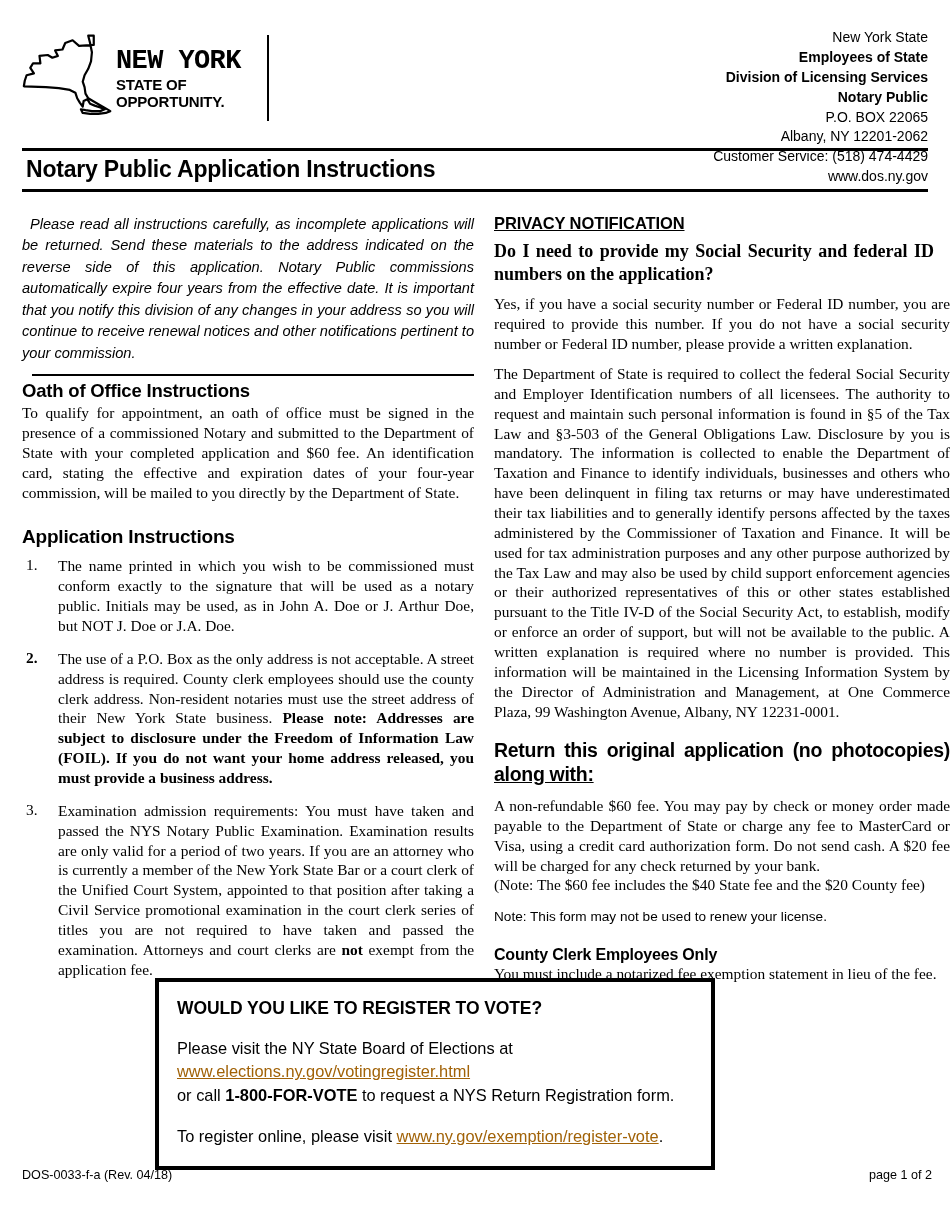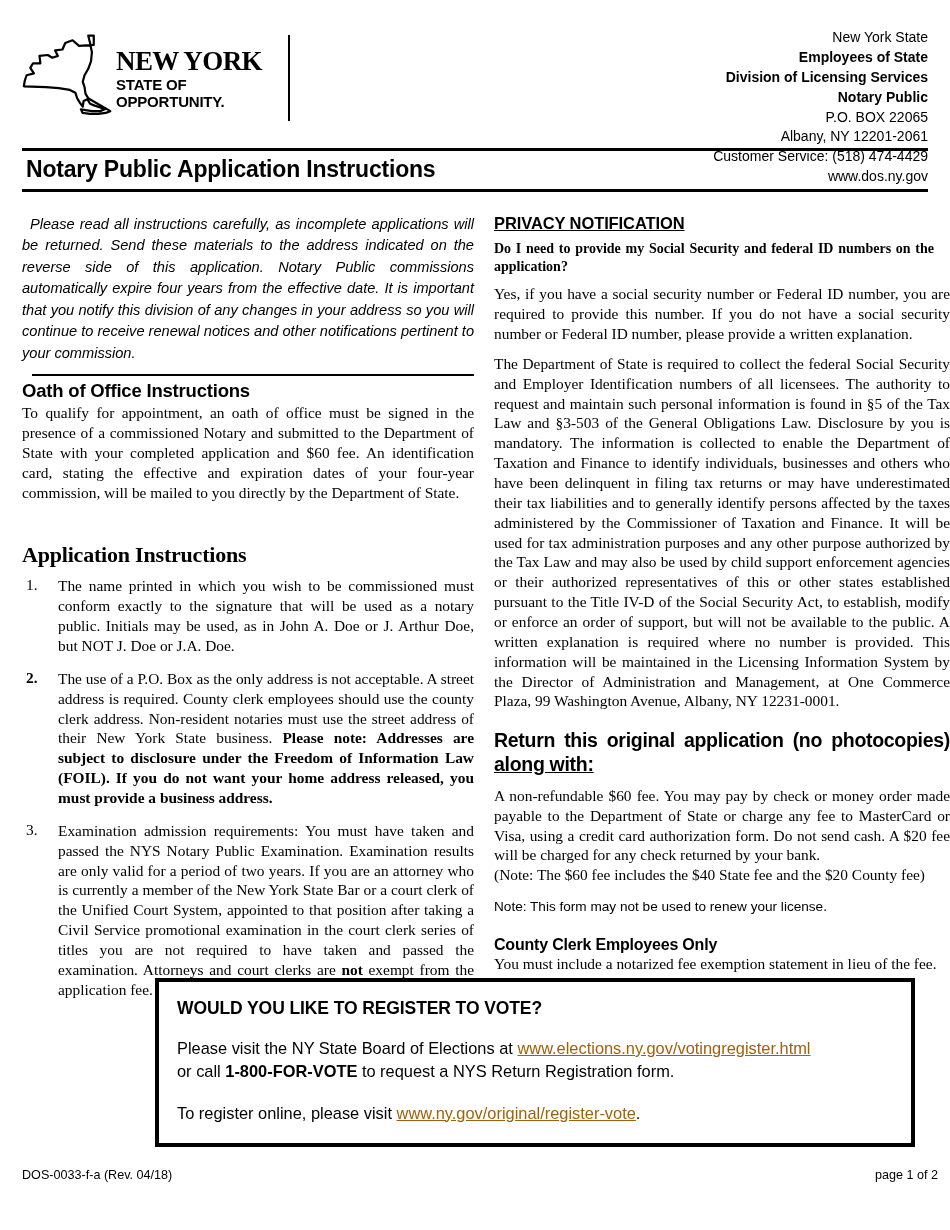--- a/index.html
+++ b/index.html
@@ -43,21 +43,21 @@
   .ny-outline {
     width: 92px;
     height: 96px;
     flex: 0 0 auto;
   }
   .ny-words {
     margin-left: 2px;
     line-height: 1;
   }
   .ny-words .l1 {
-    font-family: Liberation Serif, serif;
+    font-family: Liberation Mono, monospace;
     font-weight: bold;
     font-size: 27px;
     letter-spacing: -0.6px;
     display: block;
   }
   .ny-words .l2, .ny-words .l3 {
     font-family: "Liberation Sans", sans-serif;
     font-weight: bold;
     font-size: 15px;
     letter-spacing: -0.2px;
@@ -126,24 +126,23 @@
     margin: 10px 0 4px 10px;
   }
   h2.sans {
     font-family: "Liberation Sans", sans-serif;
     font-size: 18.5px;
     font-weight: bold;
     margin: 0 0 1px 0;
     letter-spacing: -0.2px;
   }
   h2.app-head {
-    font-size: 22px;
-    margin-top: 40px;
+    font-size: 19px;
+    margin-top: 24px;
     margin-bottom: 8px;
-    font-family: Liberation Serif, serif;
   }
   .serif-body {
     font-family: "Liberation Serif", serif;
     font-size: 15.4px;
     line-height: 1.29;
     text-align: justify;
   }
 
   
   ol.items { list-style: none; margin: 0; padding: 0; }
@@ -173,21 +172,21 @@
   .privacy-head {
     font-family: "Liberation Sans", sans-serif;
     font-size: 16.5px;
     font-weight: bold;
     text-decoration: underline;
     margin: 0 0 7px 0;
     letter-spacing: -0.1px;
   }
   .q-head {
     font-family: "Liberation Serif", serif;
-    font-size: 14px;
+    font-size: 18px;
     font-weight: bold;
     line-height: 1.26;
     text-align: justify;
     margin: 0 16px 9px 0;
   }
   h2.return-head {
     font-family: "Liberation Sans", sans-serif;
     font-size: 19.5px;
     font-weight: bold;
     line-height: 1.22;
@@ -208,21 +207,21 @@
     font-weight: bold;
     margin: 20px 0 0 0;
     letter-spacing: -0.2px;
   }
 
   
   .vote-box {
     position: absolute;
     left: 155px;
     top: 978px;
-    width: 760px;
+    width: 560px;
     box-sizing: border-box;
     border: 4px solid #000;
     padding: 16px 18px 18px 18px;
     font-family: "Liberation Sans", sans-serif;
   }
   .vote-box h3 {
     margin: 0 0 18px 0;
     font-size: 17.5px;
     font-weight: bold;
     letter-spacing: -0.1px;
@@ -235,21 +234,21 @@
   .vote-box p.last { margin-bottom: 0; }
   .vote-box a {
     color: #a16207;
     text-decoration: underline;
   }
 
   
   .footer {
     position: absolute;
     left: 22px;
-    right: 12px;
+    right: 18px;
     top: 1168px;
     display: flex;
     justify-content: space-between;
     font-family: "Liberation Sans", sans-serif;
     font-size: 12.6px;
   }
 </style>
 </head>
 <body>
 
@@ -268,21 +267,21 @@
         </div>
       </div>
       <div class="vrule"></div>
     </div>
     <div class="addr">
       <div>New York State</div>
       <div class="b">Employees of State</div>
       <div class="b">Division of Licensing Services</div>
       <div class="b">Notary Public</div>
       <div>P.O. BOX 22065</div>
-      <div>Albany, NY 12201-2061</div>
+      <div>Albany, NY 12201-2062</div>
       <div>Customer Service: (518) 474-4429</div>
       <div>www.dos.ny.gov</div>
     </div>
   </div>
 
   <div class="title-band">
     <h1>Notary Public Application Instructions</h1>
   </div>
 
   <div class="cols">
@@ -329,21 +328,21 @@
       <p class="note-sans">Note: This form may not be used to renew your license.</p>
 
       <h2 class="county-head">County Clerk Employees Only</h2>
       <p class="serif-body">You must include a notarized fee exemption statement in lieu of the fee.</p>
     </div>
   </div>
 
   <div class="vote-box">
     <h3>WOULD YOU LIKE TO REGISTER TO VOTE?</h3>
     <p><span>Please visit the NY State Board of Elections at </span><a href="#">www.elections.ny.gov/votingregister.html</a><br><span>or call </span><b>1-800-FOR-VOTE</b><span> to request a NYS Return Registration form.</span></p>
-    <p class="last"><span>To register online, please visit </span><a href="#">www.ny.gov/original/register-vote</a><span>.</span></p>
+    <p class="last"><span>To register online, please visit </span><a href="#">www.ny.gov/exemption/register-vote</a><span>.</span></p>
   </div>
 
   <div class="footer">
     <span>DOS-0033-f-a (Rev. 04/18)</span>
     <span>page 1 of 2</span>
   </div>
 
 </div>
 
 </body></html>

